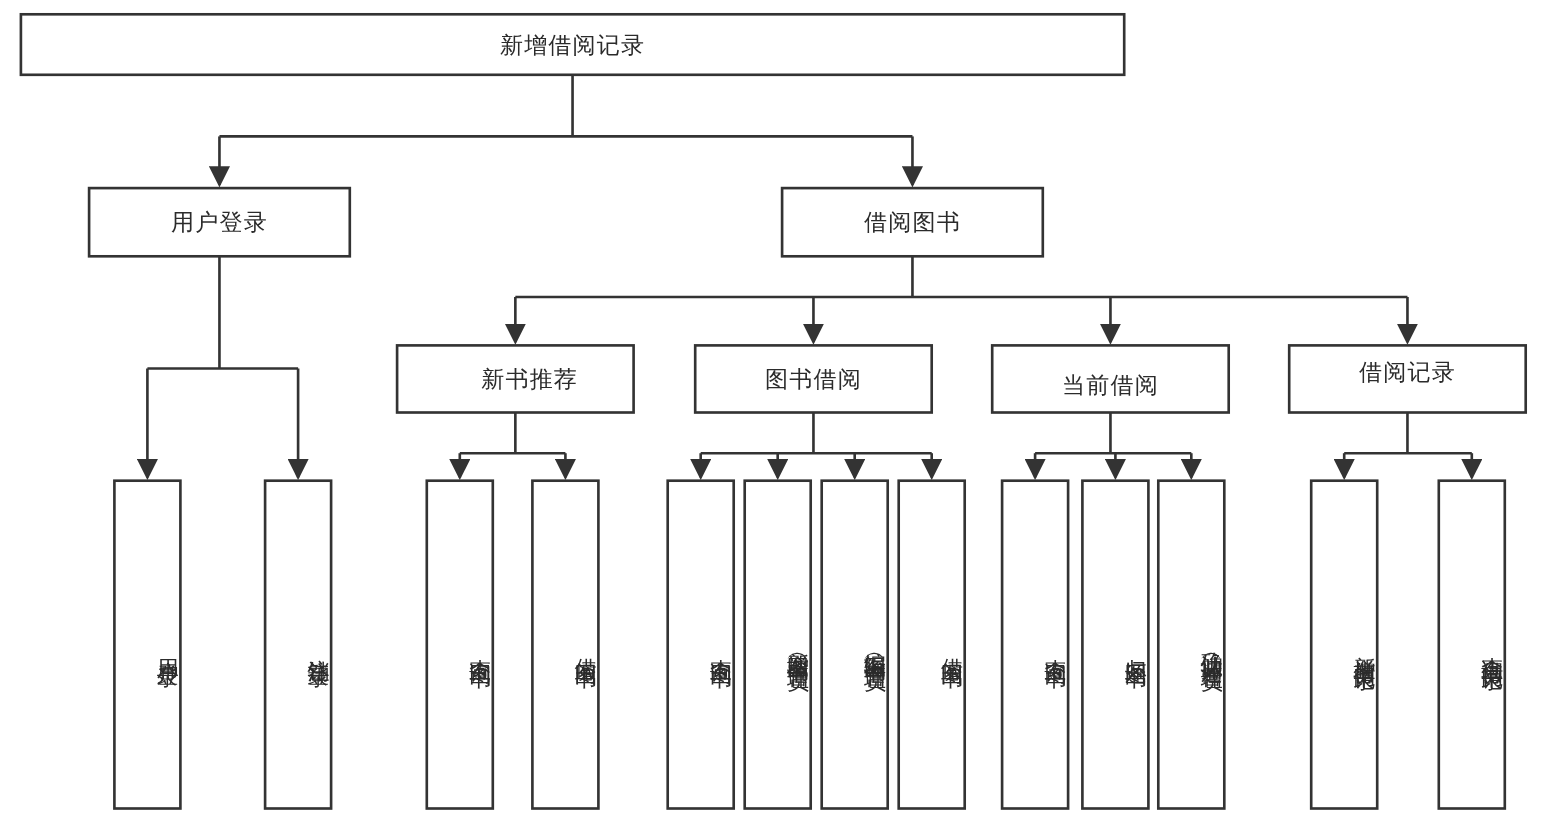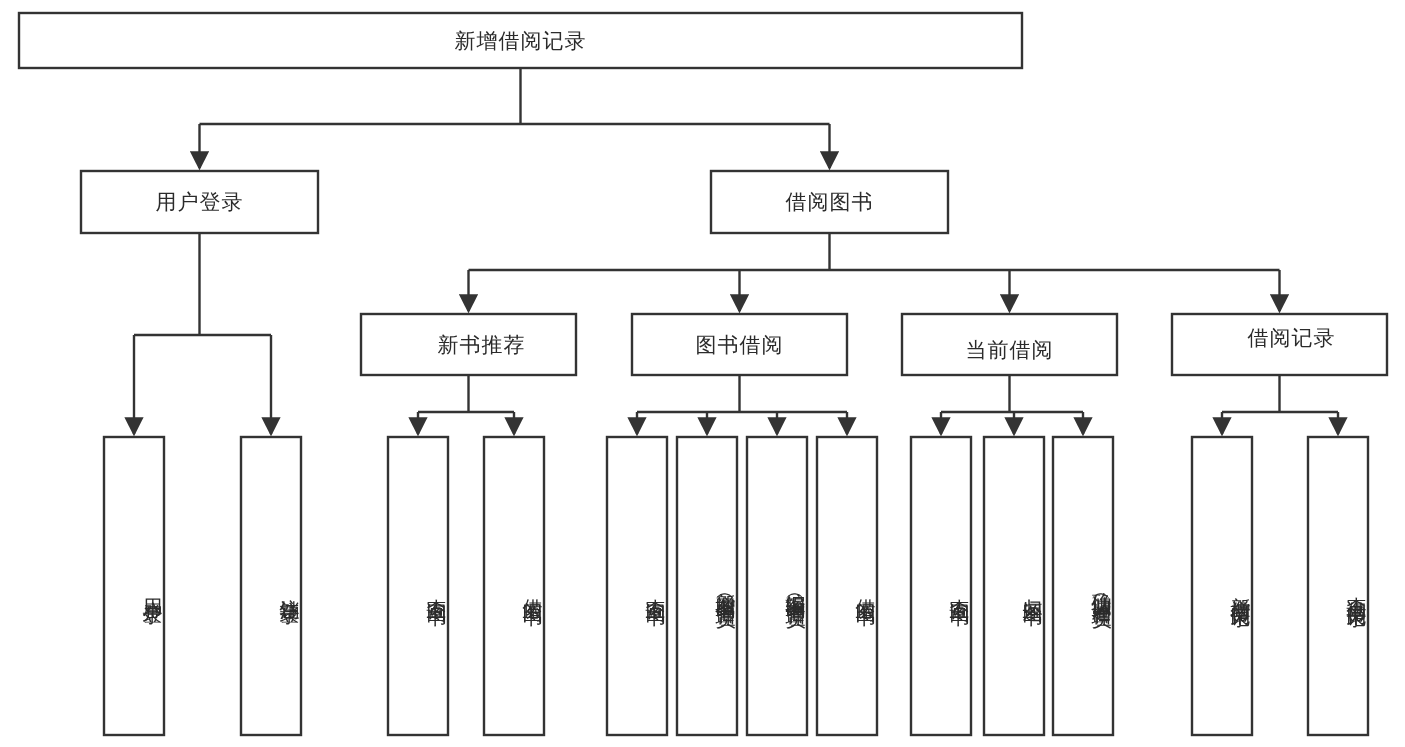--- a/index.html
+++ b/index.html
@@ -152,21 +152,21 @@
       </g>
   </svg>
 
   <div id="labels-layer">
       <div class="hlabel-wrap" style="left: 19px; top: 13px; width: 1003px; height: 55px;">新增借阅记录</div>
       <div class="hlabel-wrap" style="left: 81px; top: 171px; width: 237px; height: 62px;">用户登录</div>
       <div class="hlabel-wrap" style="left: 711px; top: 171px; width: 237px; height: 62px;">借阅图书</div>
       <div class="hlabel-wrap" style="left: 361px; top: 314px; width: 241px; height: 61px;">新书推荐</div>
       <div class="hlabel-wrap" style="left: 632px; top: 314px; width: 215px; height: 61px;">图书借阅</div>
       <div class="hlabel-wrap" style="left: 902px; top: 314px; width: 215px; height: 71px;">当前借阅</div>
-      <div class="hlabel-wrap" style="left: 1172px; top: 314px; width: 215px; height: 48px; padding-left: 12px;">借阅记录</div>
+      <div class="hlabel-wrap" style="left: 1172px; top: 314px; width: 215px; height: 48px;">借阅记录</div>
       <div class="vlabel-wrap" style="left: 104px; top: 451px; width: 60px; height: 274px;">用户登录</div>
       <div class="vlabel-wrap" style="left: 241px; top: 451px; width: 60px; height: 274px;">注销登录</div>
       <div class="vlabel-wrap" style="left: 388px; top: 451px; width: 60px; height: 274px;">查询图书</div>
       <div class="vlabel-wrap" style="left: 484px; top: 451px; width: 60px; height: 274px;">借阅图书</div>
       <div class="vlabel-wrap" style="left: 607px; top: 451px; width: 60px; height: 274px;">查询图书</div>
       <div class="vlabel-wrap" style="left: 677px; top: 451px; width: 60px; height: 274px;">新增图书（管理员）</div>
       <div class="vlabel-wrap" style="left: 747px; top: 451px; width: 60px; height: 274px;">编辑图书（管理员）</div>
       <div class="vlabel-wrap" style="left: 817px; top: 451px; width: 60px; height: 274px;">借阅图书</div>
       <div class="vlabel-wrap" style="left: 911px; top: 451px; width: 60px; height: 274px;">查询图书</div>
       <div class="vlabel-wrap" style="left: 984px; top: 451px; width: 60px; height: 274px;">归还图书</div>

